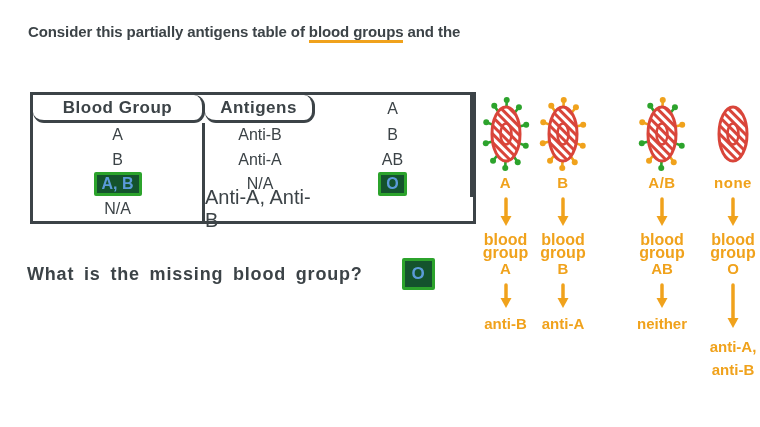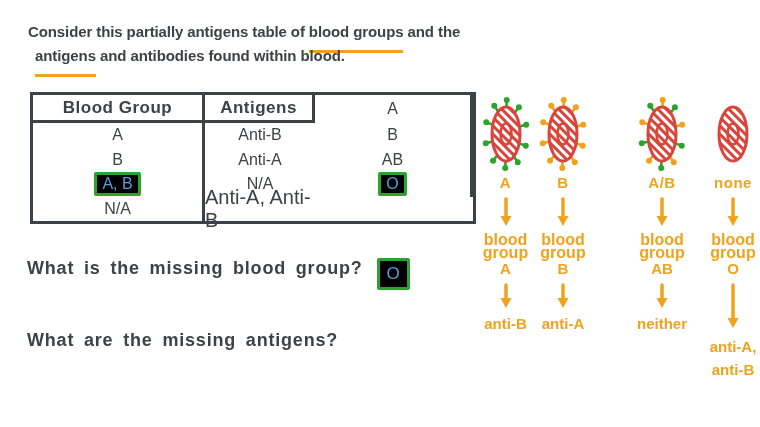--- a/index.html
+++ b/index.html
@@ -6,36 +6,36 @@
     --ink:#3c4347; --orange:#f0a21c; --red:#d9453a; --green:#2ca32c; --blue:#5b9bd8;
   }
   html,body{margin:0;padding:0;width:760px;height:427px;background:#ffffff;overflow:hidden;
     font-family:"Liberation Sans", sans-serif; color:var(--ink);}
   .stage{position:relative;width:760px;height:427px;}
 
   
   .title{position:absolute;left:28px;top:20px;width:452px;font-size:15px;line-height:24px;
     letter-spacing:-0.1px;white-space:nowrap;font-weight:bold;}
   .title .l2{margin-left:7px;}
-  .uline{border-bottom:3px solid var(--orange);padding-bottom:10px;}
+  .uline{border-bottom:3px solid var(--orange);padding-bottom:0px;}
 
   
   .btable{position:absolute;left:30px;top:92px;width:446px;height:132px;box-sizing:border-box;
     border:3px solid var(--ink);display:grid;grid-template-columns:172px 110px 158px;
     grid-template-rows:28px 24.5px 24.5px 24.5px 24.5px;}
   .btable .cell{display:flex;align-items:center;justify-content:center;font-size:16px;}
   .btable .c1,.btable .c2{border-right:3px solid var(--ink);}
-  .btable .hdr{border-bottom:3px solid var(--ink);font-size:17px;letter-spacing:0.5px;font-weight:bold;}
+  .btable .hdr{border-bottom:3px solid var(--ink);font-size:17px;letter-spacing:0.5px;font-weight:bold;border-radius:11px;}
   .abox{display:inline-flex;align-items:center;justify-content:center;
-    border:3px solid var(--green);color:var(--blue);font-weight:normal;border-radius:2px;
-    padding:0 5px;line-height:18px;background:#000000;}
-
-  
-  .question{position:absolute;left:27px;display:flex;align-items:flex-start;font-size:18px;
-    letter-spacing:0.8px;word-spacing:4px;white-space:nowrap;font-weight:bold;}
+    border:3px solid var(--green);color:var(--blue);font-weight:bold;border-radius:2px;
+    padding:0 5px;line-height:18px;background:#14532d;}
+
+  
+  .question{position:absolute;left:27px;display:flex;align-items:center;font-size:18px;
+    letter-spacing:0.8px;word-spacing:4px;white-space:nowrap;font-weight:bold;gap:25px;}
   .q1{top:258px;}
   .q2{top:330px;}
   .question .abox{margin-left:14px;font-size:17px;letter-spacing:0;word-spacing:0;
     padding:3px 7px;line-height:20px;}
 
   
   .diagram{position:absolute;left:477px;top:95px;display:flex;align-items:flex-start;}
   .dcol{display:flex;flex-direction:column;align-items:center;}
   .dcol.w1{width:57px;} .dcol.w2{width:58px;} .dcol.w3{width:66px;margin-left:37px;} .dcol.w4{width:76px;justify-content:flex-end;}
   .cell-svg{width:58px;height:78px;display:block;}
@@ -49,21 +49,20 @@
   .dresult{margin-top:6px;font-size:15px;font-weight:bold;color:var(--orange);white-space:nowrap;}
   .dresult2{text-align:center;line-height:23px;}
 </style>
 </head>
 <body>
 
 <div class="stage">
 
   <div class="title">
     <div class="l1"><span>Consider this partially antigens table of </span><span class="uline">blood groups</span><span> and the</span></div>
-    <div class="l2"><span class="uline">antigens</span><span> and antibodies found within blood.</span></div>
   </div>
 
   <div class="btable">
     <div class="cell hdr c1">Blood Group</div>
     <div class="cell hdr c2">Antigens</div>
 
     <div class="cell c1">A</div>
     <div class="cell c2">A</div>
     <div class="cell c3">Anti-B</div>
 
@@ -83,21 +82,20 @@
     <div class="cell c2">N/A</div>
     <div class="cell c3" style="font-size:20px;">Anti-A, Anti-B</div>
   </div>
 
   <div class="question q1">
     <span>What is the missing blood group?</span>
     <span class="abox">O</span>
   </div>
 
   <div class="question q2">
-    <span>What are the missing antigens?</span>
   </div>
 
   <div class="diagram">
 
     <div class="dcol w1">
       <svg class="cell-svg" viewBox="0 0 58 78">
           <defs>
             <pattern id="hatch0" width="6" height="6" patternUnits="userSpaceOnUse" patternTransform="rotate(-45)">
               <rect width="6" height="6" fill="#ffffff"></rect>
               <rect width="3" height="6" fill="#d9453a"></rect>

